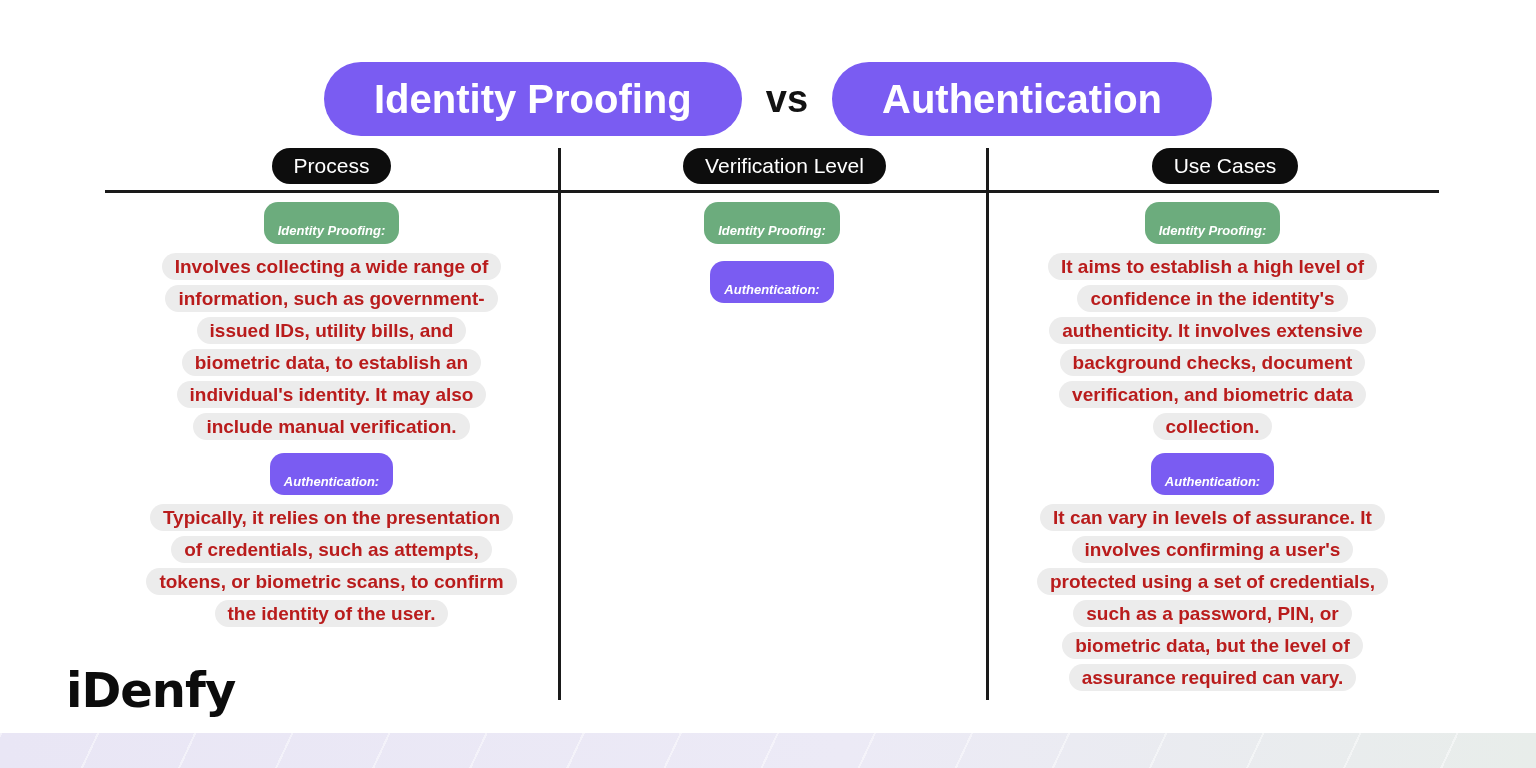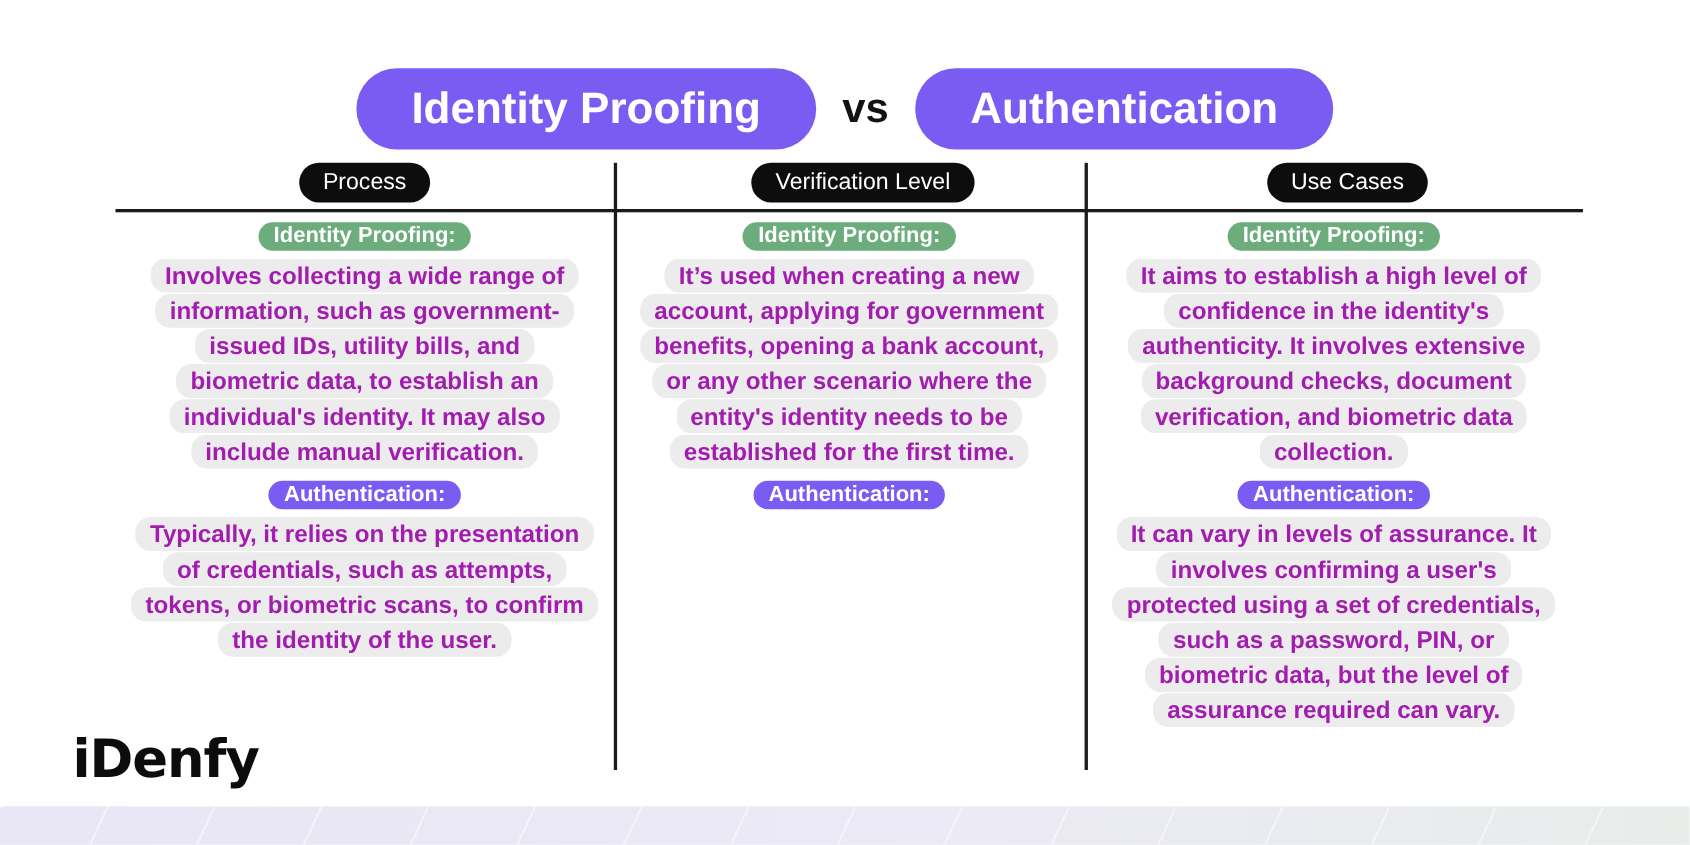--- a/index.html
+++ b/index.html
@@ -75,36 +75,37 @@
   .hline {
     height: 3px;
     width: 100%;
     background: #1a1a1a;
     margin-top: 2px;
   }
 
   .tag-pill {
     color: #fff;
     font-weight: bold;
-    font-size: 20px;
+    font-size: 13px;
     line-height: 17px;
-    padding: 4px 14px 5px;
+    padding: 20px 14px 5px;
     border-radius: 14px;
     white-space: nowrap;
+    font-style: italic;
   }
   .tag-green  { background: #6CAC7D; margin: 9px 0 7px; }
   .tag-purple { background: #7A5CF2; margin: 10px 0 7px; }
 
   .bubble {
     white-space: pre-line;
     text-align: center;
     font-weight: bold;
-    font-size: 22px;
+    font-size: 19px;
     line-height: 32px;
-    color: #a21caf;
+    color: #b91c1c;
   }
   .bubble > span {
     background: #ECECEC;
     padding: 3px 13px;
     border-radius: 14px;
     -webkit-box-decoration-break: clone;
     box-decoration-break: clone;
   }
 
   
@@ -169,26 +170,20 @@
 include manual verification.</span></div>
       <div class="tag-pill tag-purple">Authentication:</div>
       <div class="bubble"><span>Typically, it relies on the presentation
 of credentials, such as attempts,
 tokens, or biometric scans, to confirm
 the identity of the user.</span></div>
     </div>
 
     <div class="cell c2">
       <div class="tag-pill tag-green">Identity Proofing:</div>
-      <div class="bubble"><span>It’s used when creating a new
-account, applying for government
-benefits, opening a bank account,
-or any other scenario where the
-entity's identity needs to be
-established for the first time.</span></div>
       <div class="tag-pill tag-purple">Authentication:</div>
     </div>
 
     <div class="cell c3">
       <div class="tag-pill tag-green">Identity Proofing:</div>
       <div class="bubble"><span>It aims to establish a high level of
 confidence in the identity's
 authenticity. It involves extensive
 background checks, document
 verification, and biometric data

